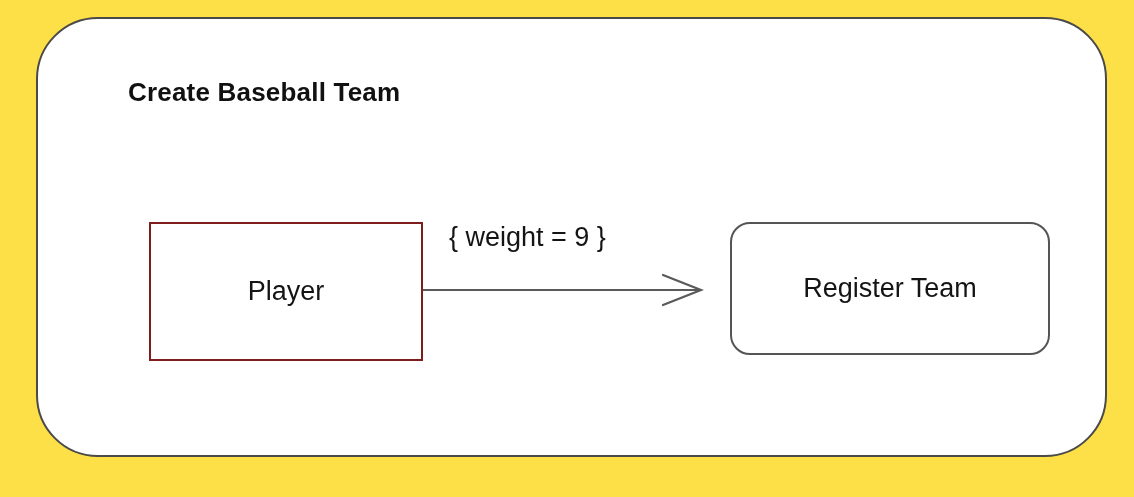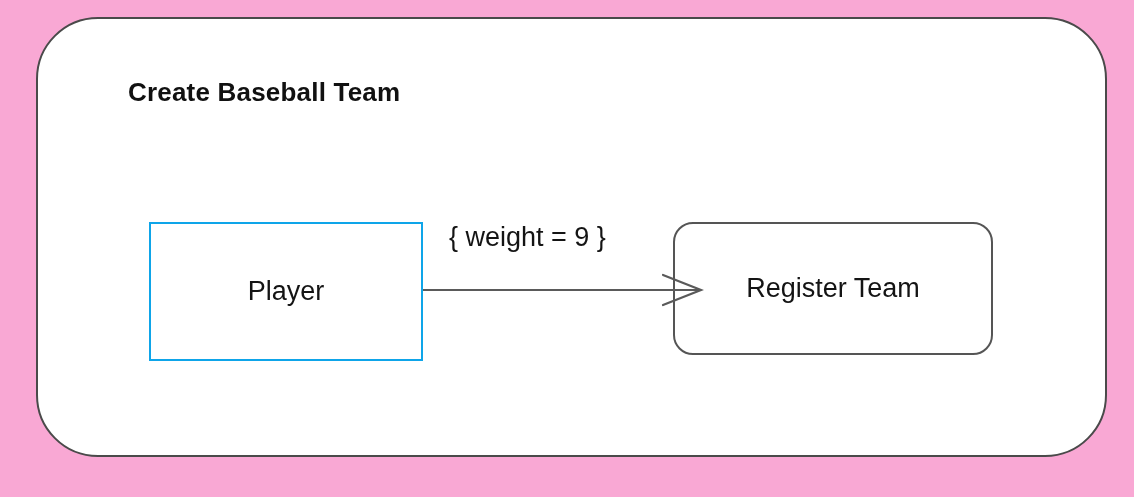--- a/index.html
+++ b/index.html
@@ -12,21 +12,21 @@
     width: 1134px;
     height: 497px;
     overflow: hidden;
     font-family: "Liberation Sans", sans-serif;
     color: #1a1a1a;
   }
   #canvas {
     position: relative;
     width: 1134px;
     height: 497px;
-    background: #f9a8d4;
+    background: #fde047;
   }
   
   .frame {
     position: absolute;
     left: 36px;
     top: 17px;
     width: 1071px;
     height: 440px;
     box-sizing: border-box;
     border: 2px solid #4a4a4a;
@@ -44,30 +44,30 @@
     white-space: nowrap;
   }
   
   .node-rect {
     position: absolute;
     left: 149px;
     top: 222px;
     width: 274px;
     height: 139px;
     box-sizing: border-box;
-    border: 2px solid #0ea5e9;
+    border: 2px solid #7f1d1d;
     background: #ffffff;
     display: flex;
     align-items: center;
     justify-content: center;
   }
   
   .node-round {
     position: absolute;
-    left: 673px;
+    left: 730px;
     top: 222px;
     width: 320px;
     height: 133px;
     box-sizing: border-box;
     border: 2px solid #555555;
     border-radius: 20px;
     background: #ffffff;
     display: flex;
     align-items: center;
     justify-content: center;

